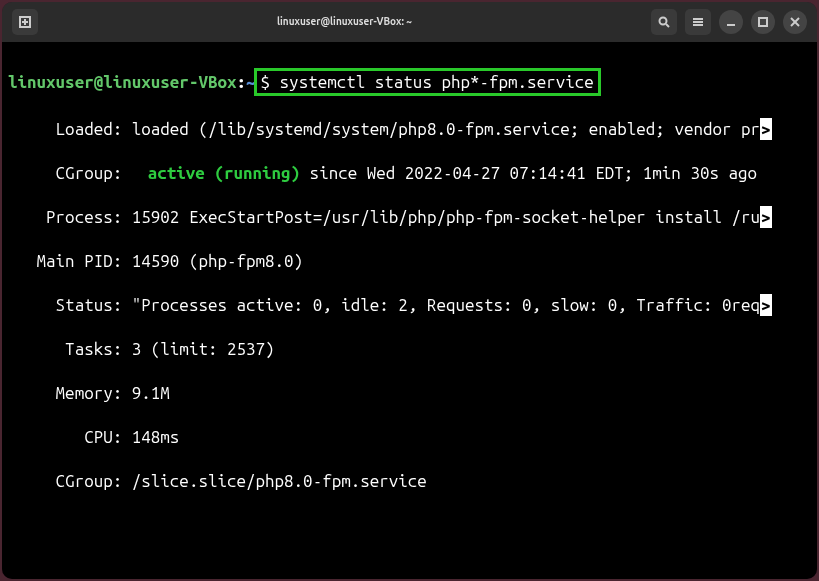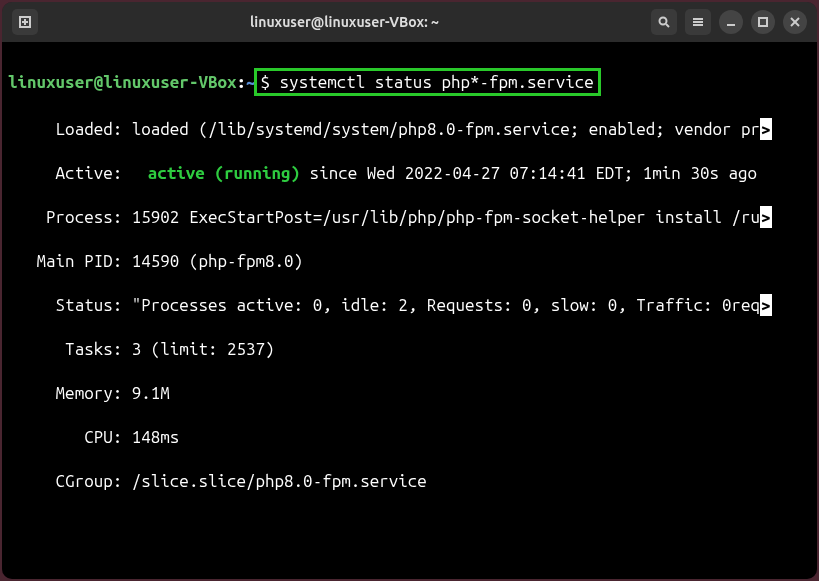--- a/index.html
+++ b/index.html
@@ -1,18 +1,18 @@
 <!DOCTYPE html>
 <html><head>
 <meta charset="utf-8">
 <style>
   html,body{margin:0;padding:0;background:#4a2530;}
   body{width:819px;height:581px;font-family:'Ubuntu Mono','DejaVu Sans Mono',monospace;font-size:17px;line-height:22px;}
   .window{width:815px;height:577px;margin:2px;background:#2d0a1e;border-radius:10px;overflow:hidden;box-shadow:0 0 0 1px rgba(255,255,255,0.06) inset;}
-  .titlebar{height:40px;background:#2b2b2b;display:flex;align-items:center;padding:0 10px;color:#ddd;font-family:'Ubuntu',sans-serif;font-size:14px;}
+  .titlebar{height:40px;background:#2b2b2b;display:flex;align-items:center;padding:0 10px;color:#ddd;font-family:'Ubuntu',sans-serif;font-size:10px;}
   .tb-left{display:flex;align-items:center;gap:6px;}
   .tb-center{flex:1;text-align:center;font-weight:bold;}
   .tb-right{display:flex;align-items:center;gap:8px;}
   .tb-btn{width:26px;height:26px;border-radius:5px;background:#3a3a3a;display:flex;align-items:center;justify-content:center;color:#ccc;cursor:pointer;}
   .tb-circle{width:24px;height:24px;border-radius:50%;background:#444;display:flex;align-items:center;justify-content:center;color:#ccc;cursor:pointer;}
   .tb-btn svg,.tb-circle svg{width:12px;height:12px;stroke:#ccc;stroke-width:2;fill:none;}
   .terminal{background:#000000;color:#fff;padding:4px 6px 6px 6px;height:calc(100% - 40px);box-sizing:border-box;white-space:pre;overflow:hidden;}
   .prompt-user{color:#63c76a;font-weight:bold;}
   .prompt-colon{color:#fff;font-weight:bold;}
   .prompt-path{color:#5a8fd6;font-weight:bold;}
@@ -67,21 +67,21 @@
             <line x1="2" y1="2" x2="10" y2="10"></line>
             <line x1="10" y1="2" x2="2" y2="10"></line>
           </svg>
       </div>
     </div>
   </div>
 
   <div class="terminal">
 <span class="line"><span class="prompt-user">linuxuser@linuxuser-VBox</span><span class="prompt-colon">:</span><span class="prompt-path">~</span><span class="cmd-box"><span>$ </span><span>systemctl status php*-fpm.service</span></span></span>
 <span class="line"><span>     Loaded: loaded (/lib/systemd/system/php8.0-fpm.service; enabled; vendor pr</span><span class="trunc">&gt;</span></span>
-<span class="line"><span>     Active: </span><span class="active">active (running)</span><span> since Wed 2022-04-27 07:14:41 EDT; 1min 30s ago</span></span>
+<span class="line"><span>     CGroup: </span><span class="active">active (running)</span><span> since Wed 2022-04-27 07:14:41 EDT; 1min 30s ago</span></span>
 <span class="line"><span>    Process: 15902 ExecStartPost=/usr/lib/php/php-fpm-socket-helper install /ru</span><span class="trunc">&gt;</span></span>
 <span class="line">   Main PID: 14590 (php-fpm8.0)</span>
 <span class="line"><span>     Status: "Processes active: 0, idle: 2, Requests: 0, slow: 0, Traffic: 0req</span><span class="trunc">&gt;</span></span>
 <span class="line">      Tasks: 3 (limit: 2537)</span>
 <span class="line">     Memory: 9.1M</span>
 <span class="line">        CPU: 148ms</span>
 <span class="line">     CGroup: /slice.slice/php8.0-fpm.service</span>
 
 
 

